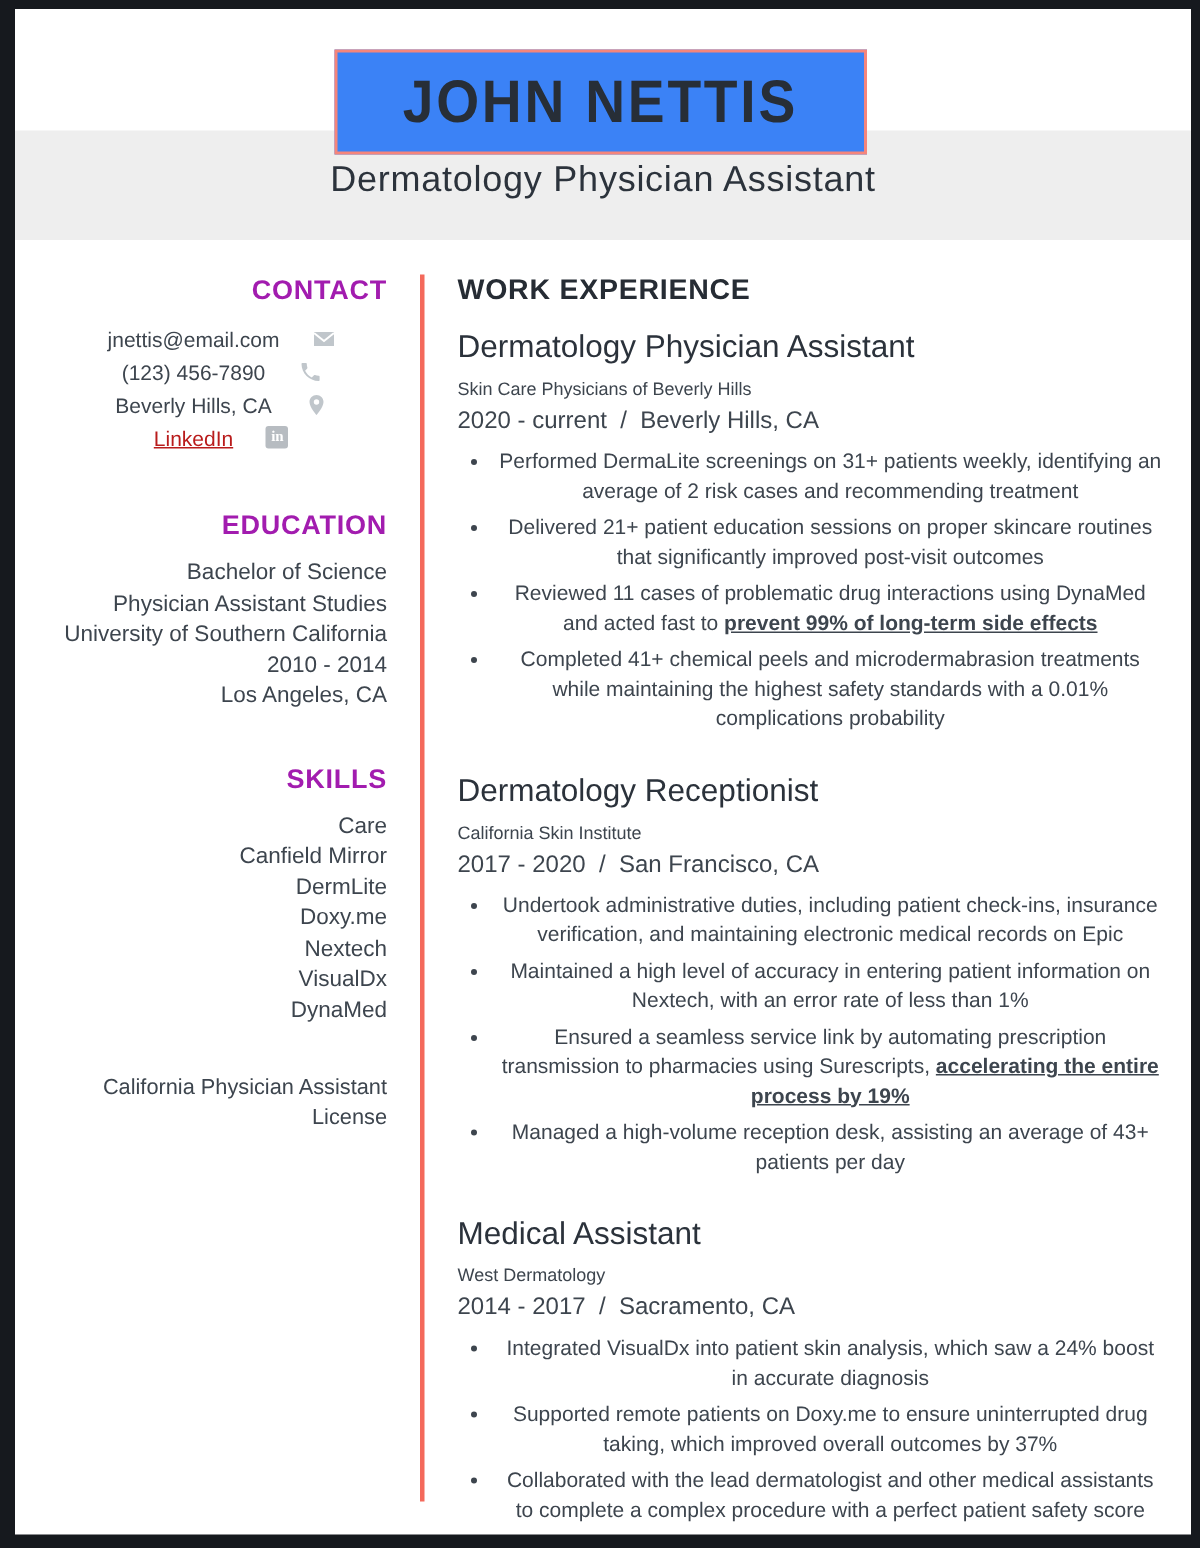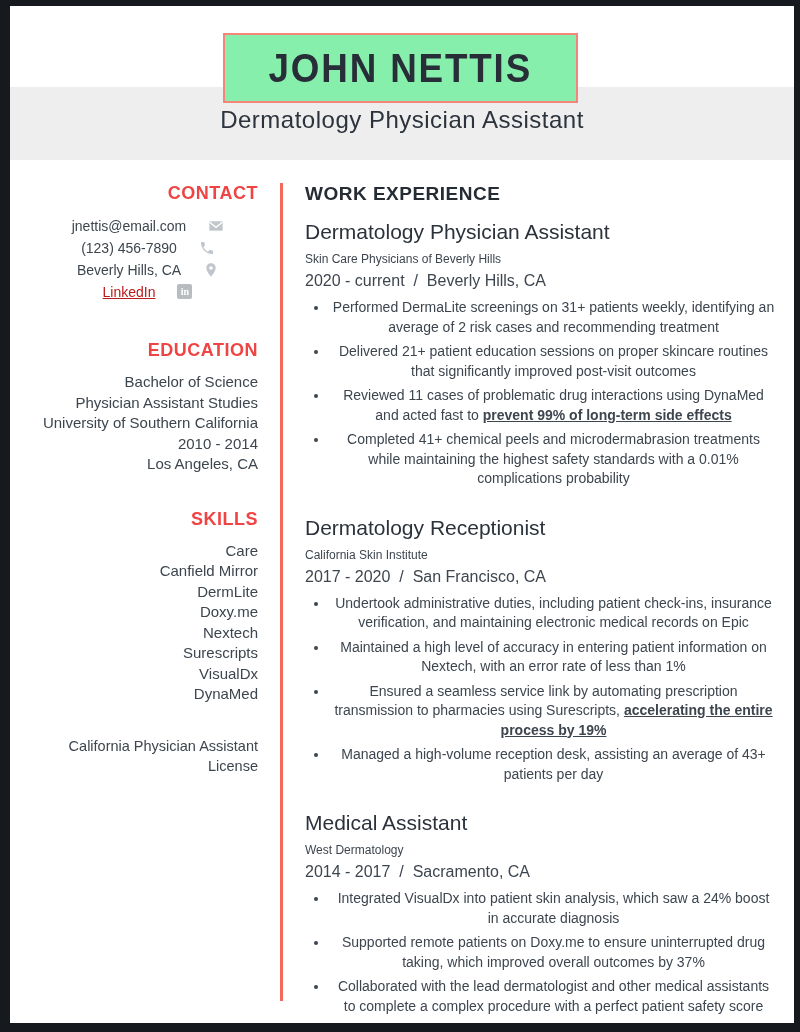--- a/index.html
+++ b/index.html
@@ -31,21 +31,21 @@
     font-size: 24px;
     color: #2c333c;
     letter-spacing: 0.5px;
   }
   .name-box {
     position: absolute;
     left: 213px;
     top: 27px;
     width: 355px;
     height: 70px;
-    background: #86efac;
+    background: #3b82f6;
     border: 2px solid #f5857b;
     z-index: 2;
     display: flex;
     align-items: center;
     justify-content: center;
   }
   .name {
     font-size: 40px;
     font-weight: 600;
     letter-spacing: 2px;
@@ -68,21 +68,21 @@
   
   .sidebar {
     width: 250px;
     padding: 23px 2px 0 28px;
     text-align: right;
     color: #3d454e;
   }
   .side-heading {
     font-size: 18px;
     font-weight: 700;
-    color: #ef4444;
+    color: #a21caf;
     letter-spacing: 0.5px;
     margin-bottom: 11px;
   }
   .contact-list { list-style: none; }
   .contact-item {
     display: flex;
     justify-content: center;
     align-items: center;
     gap: 22px;
     font-size: 14px;
@@ -203,21 +203,20 @@
         </div>
 
         <div class="side-section-skills">
           <div class="side-heading">SKILLS</div>
           <ul class="side-list">
             <li>Care</li>
             <li>Canfield Mirror</li>
             <li>DermLite</li>
             <li>Doxy.me</li>
             <li>Nextech</li>
-            <li>Surescripts</li>
             <li>VisualDx</li>
             <li>DynaMed</li>
           </ul>
         </div>
 
         <div class="side-section-cert">
           <ul class="cert-list">
             <li>California Physician Assistant License</li>
           </ul>
         </div>

